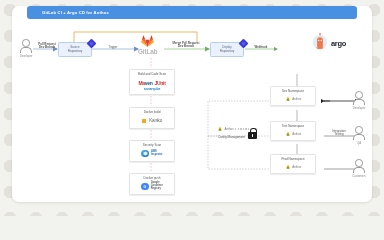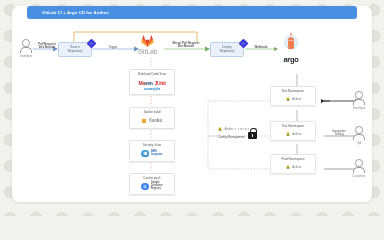--- a/index.html
+++ b/index.html
@@ -72,21 +72,21 @@
   
   .nscard{
     width:44px;background:#fff;border:.4px solid #e5e5e5;border-radius:1.5px;
     box-shadow:0 .4px 1.2px rgba(0,0,0,.08);
     display:flex;flex-direction:column;align-items:center;padding:2.2px 0 3px;
   }
   .nscard .ttl{font-size:3px;color:#555;margin-bottom:2.4px;}
   .nscard .row{display:flex;align-items:center;gap:1.4px;}
   .nscard .row .nm{font-size:2.9px;color:#777;}
 
-  .argo-wrap{display:flex;flex-direction:column;align-items:center;}
+  .argo-wrap{display:flex;flex-direction:row;align-items:center;margin-left:29px;}
   .argo-name{font-size:7.5px;font-weight:bold;color:#21262c;letter-spacing:-.3px;margin-top:1px;}
 
   .gl-wrap{display:flex;flex-direction:column;align-items:center;}
   .gl-name{font-size:6.5px;color:#b8b8b8;font-weight:bold;letter-spacing:-.2px;margin-top:.5px;}
 
   .edgelabel{position:absolute;font-size:2.9px;color:#555;text-align:center;line-height:1.2;
      white-space:pre-line;z-index:5;}
   .edgelabel.b{font-weight:bold;}
 
   .maven{font-size:5px;font-weight:bold;color:#c7312b;letter-spacing:-.3px;}

